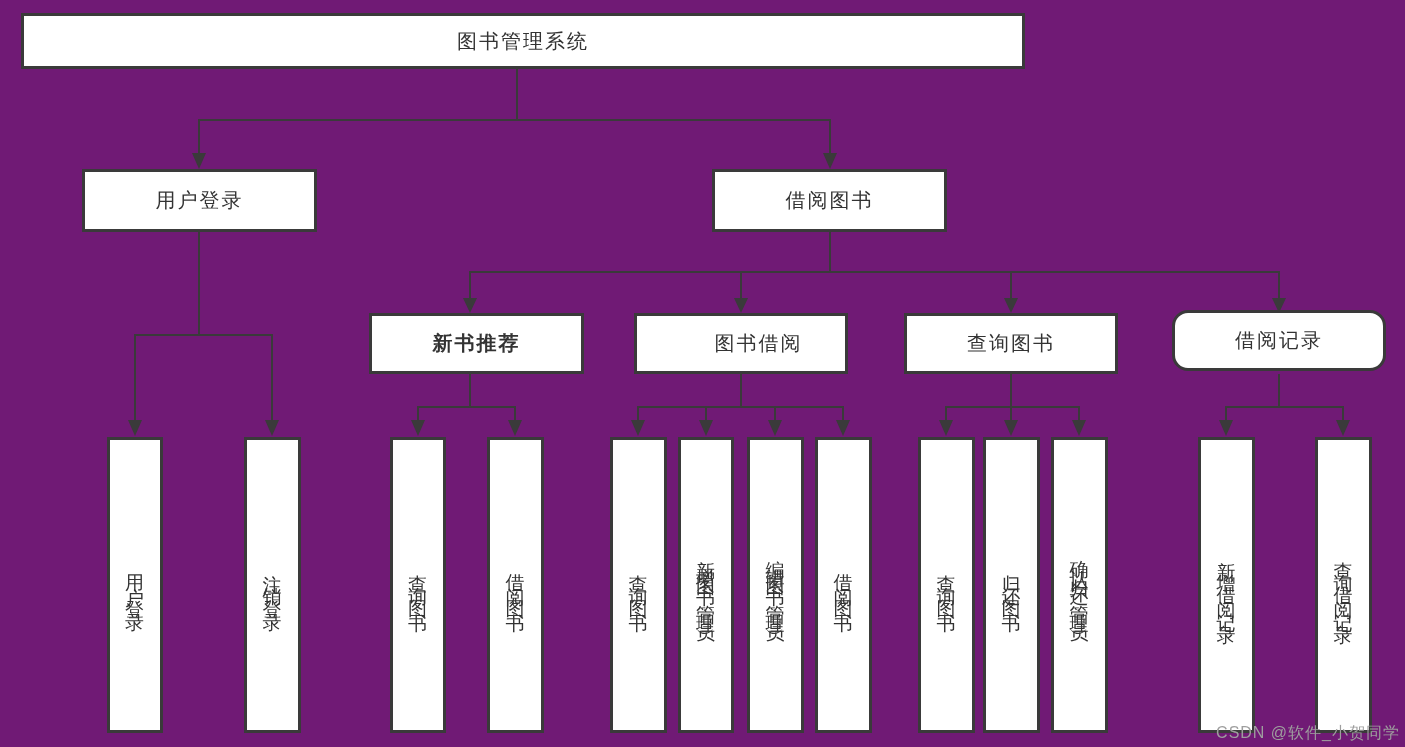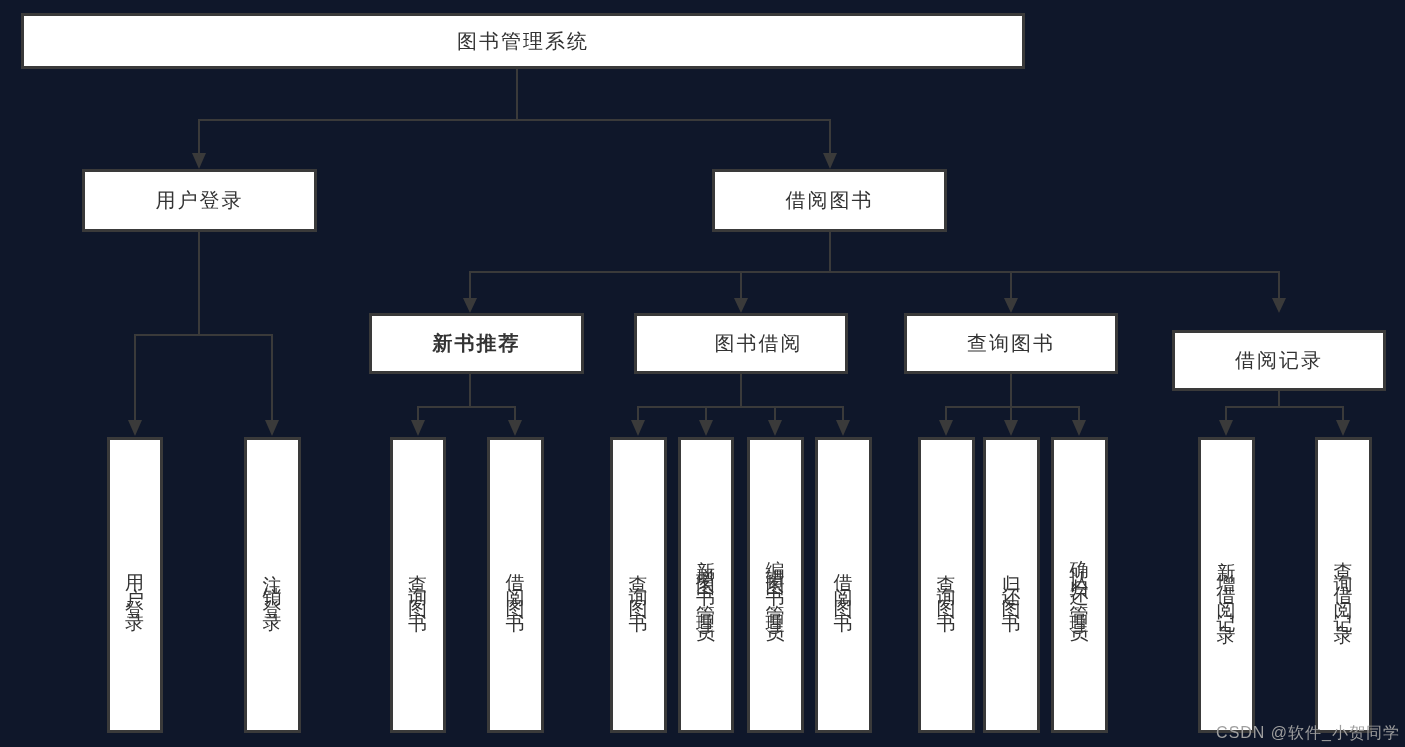--- a/index.html
+++ b/index.html
@@ -1,19 +1,19 @@
 <!DOCTYPE html>
 <html><head>
 <meta charset="utf-8">
 <style>
   html,body{margin:0;padding:0;background:#ffffff;}
   .stage{
     position:relative;
     width:1405px;height:747px;
-    background:#0f172a;
+    background:#701a75;
     font-family:"Liberation Sans","DejaVu Sans",sans-serif;
     overflow:hidden;
   }
   .wires{position:absolute;left:0;top:0;width:1405px;height:747px;}
   .node{
     position:absolute;
     border:3px solid #3a3a3a;
     background:#ffffff;
     display:flex;align-items:center;justify-content:center;
     box-sizing:border-box;
@@ -137,21 +137,21 @@
 
   <div class="node" style="left:369px;top:313px;width:215px;height:61px;font-weight:bold;">
     <span>新书推荐</span>
   </div>
   <div class="node" style="left:634px;top:313px;width:214px;height:61px;padding-left:35px;">
     <span>图书借阅</span>
   </div>
   <div class="node" style="left:904px;top:313px;width:214px;height:61px;">
     <span>查询图书</span>
   </div>
-  <div class="node" style="left:1172px;top:330px;width:214px;height:61px;">
+  <div class="node" style="left:1172px;top:310px;width:214px;height:61px;border-radius:16px;">
     <span>借阅记录</span>
   </div>
 
   <div class="leaf" style="left:107px;top:437px;width:56px;height:296px;">
     <span class="vtext">用户登录</span>
   </div>
   <div class="leaf" style="left:244px;top:437px;width:57px;height:296px;">
     <span class="vtext">注销登录</span>
   </div>
 

